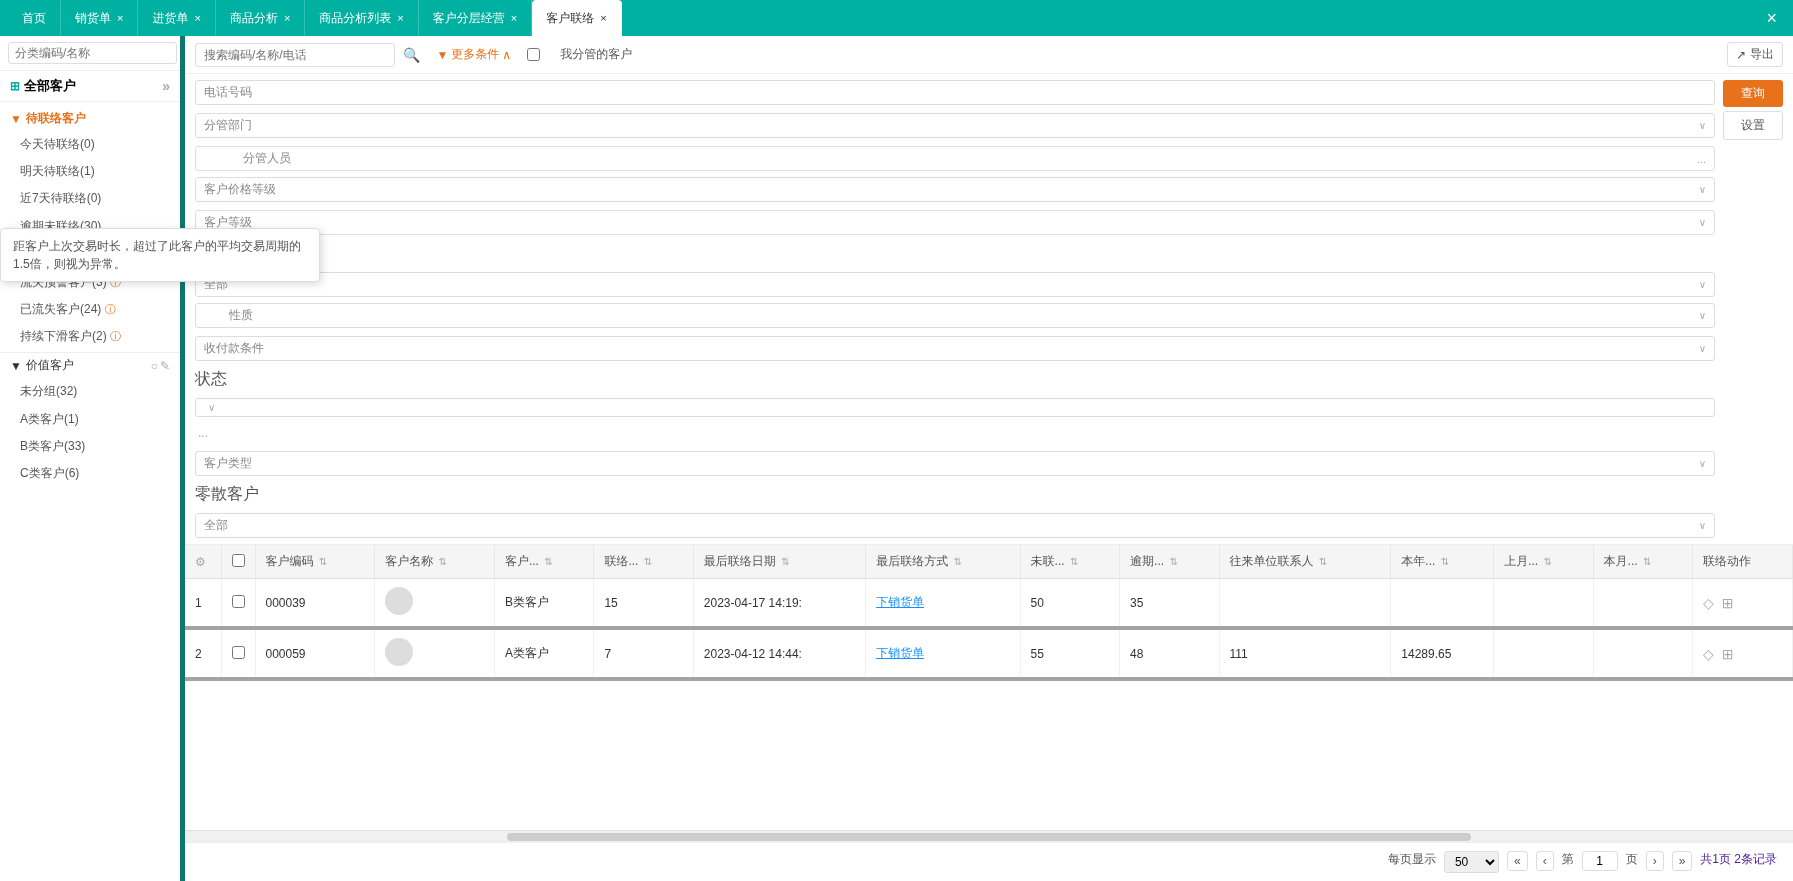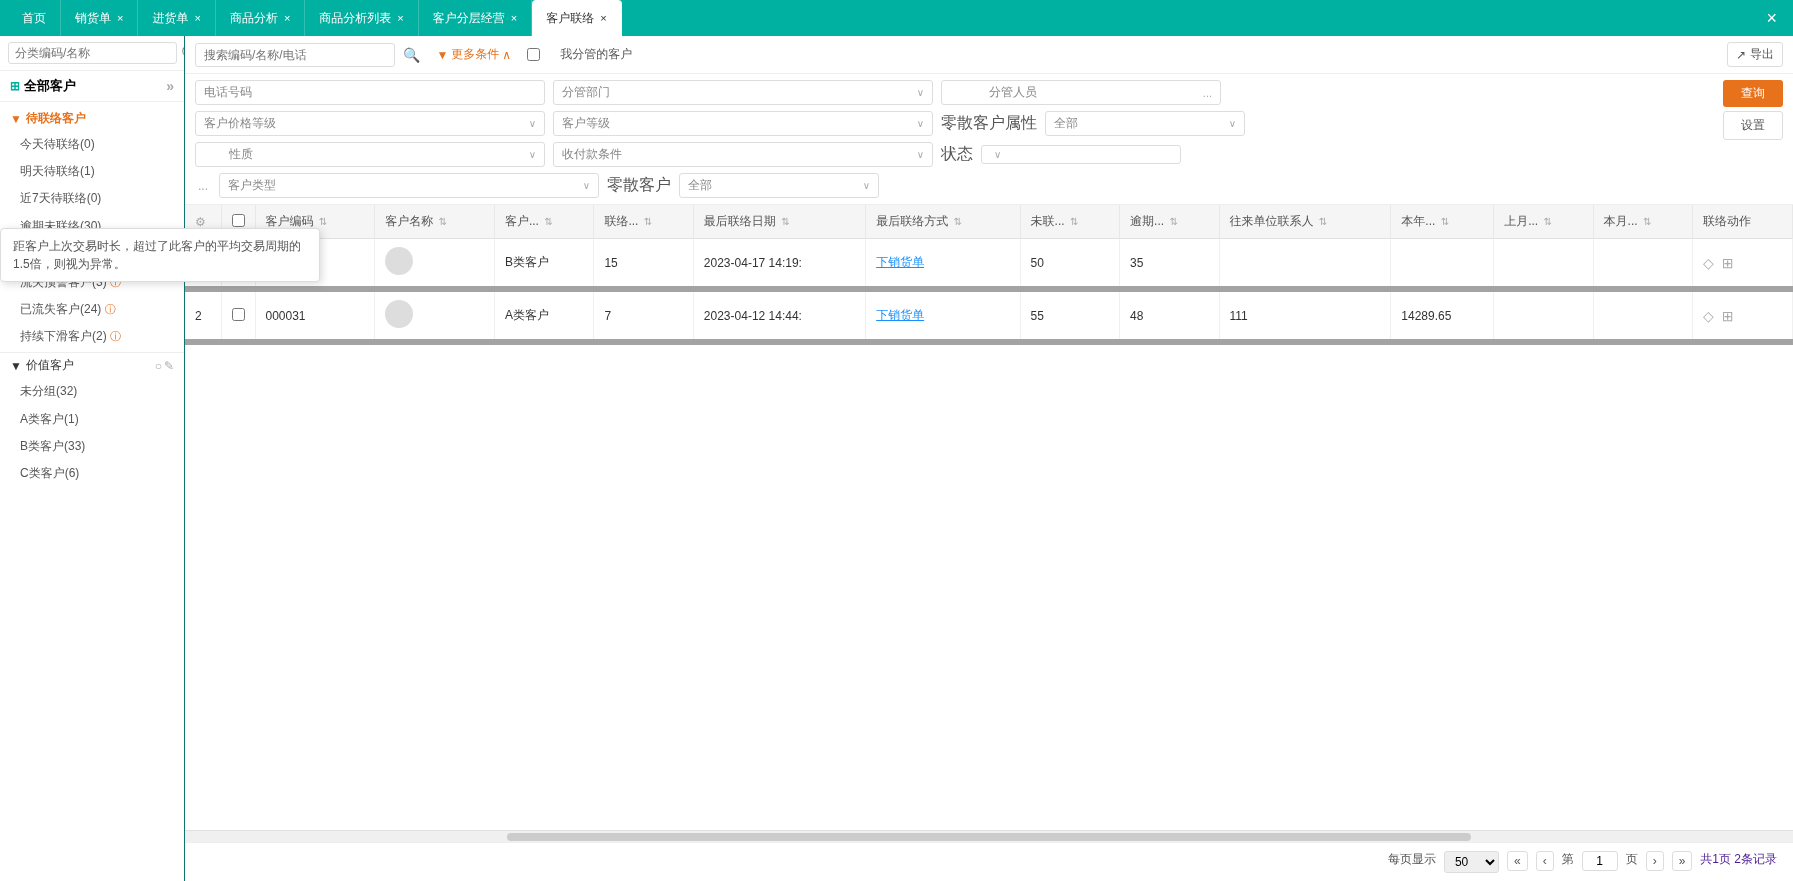--- a/index.html
+++ b/index.html
@@ -25,21 +25,21 @@
     .nav-tab .close-x { margin-left: 6px; font-size: 11px; color: inherit; }
     .nav-spacer { flex: 1; }
     .nav-close-btn { color: #fff; font-size: 18px; cursor: pointer; padding: 0 8px; }
 
     
     .main-layout { display: flex; height: calc(881px - 36px); }
 
     
     .sidebar {
       width: 185px; min-width: 185px;
-      background: #fff; border-right: 1px solid #0f766e;
+      background: #fff; border-right: 5px solid #0f766e;
       display: flex; flex-direction: column;
       overflow: hidden;
     }
     .sidebar-search {
       display: flex; align-items: center;
       padding: 6px 8px; border-bottom: 1px solid #eee;
       gap: 4px;
     }
     .sidebar-search input {
       flex: 1; border: 1px solid #ddd; border-radius: 3px;
@@ -125,22 +125,23 @@
       padding: 3px 8px; border: 1px solid #ddd;
       border-radius: 3px; background: #fff;
     }
 
     
     .adv-filter {
       background: #fff; border-bottom: 1px solid #eee;
       padding: 6px 10px;
     }
     .adv-filter-row {
-      display: flex; align-items: center; gap: 8px;
+      display: flex; gap: 8px;
       margin-bottom: 6px;
+      flex-direction: column;
     }
     .adv-filter-row:last-child { margin-bottom: 0; }
     .filter-field {
       display: flex; align-items: center;
       border: 1px solid #ddd; border-radius: 3px;
       padding: 3px 8px; min-width: 200px; background: #fff;
       position: relative; cursor: pointer;
     }
     .filter-field label { color: #888; font-size: 12px; flex: 1; }
     .filter-field .chevron { color: #aaa; font-size: 10px; margin-left: 4px; }
@@ -173,21 +174,21 @@
       font-size: 12px;
     }
     thead tr { background: #f5f5f5; border-bottom: 1px solid #e0e0e0; }
     thead th {
       padding: 8px 10px; text-align: left;
       color: #555; font-weight: normal;
       border-right: 1px solid #e8e8e8;
       white-space: nowrap; position: relative;
     }
     thead th .col-sort { color: #aaa; margin-left: 2px; font-size: 10px; }
-    tbody tr { border-bottom: 6px solid #a3a3a3; }
+    tbody tr { border-bottom: 4px solid #a3a3a3; }
     tbody td {
       padding: 8px 10px; color: #333;
       border-right: 1px solid #f0f0f0;
       white-space: nowrap;
     }
     .link-text { color: #1890ff; text-decoration: underline; cursor: pointer; }
     .action-icons { display: flex; gap: 8px; align-items: center; }
     .action-icon { color: #aaa; cursor: pointer; font-size: 14px; }
 
     
@@ -533,21 +534,21 @@
                 <span class="action-icon">⊞</span>
               </div>
             </td>
           </tr>
 
           <tr>
             <td>2</td>
             <td class="checkbox-cell">
               <input type="checkbox" style="">
             </td>
-            <td>000031</td>
+            <td>000059</td>
             <td>
               <span class="avatar-img"></span>
             </td>
             <td>A类客户</td>
             <td>7</td>
             <td>2023-04-12 14:44:</td>
             <td>
               <span class="link-text">下销货单</span>
             </td>
             <td>55</td>

